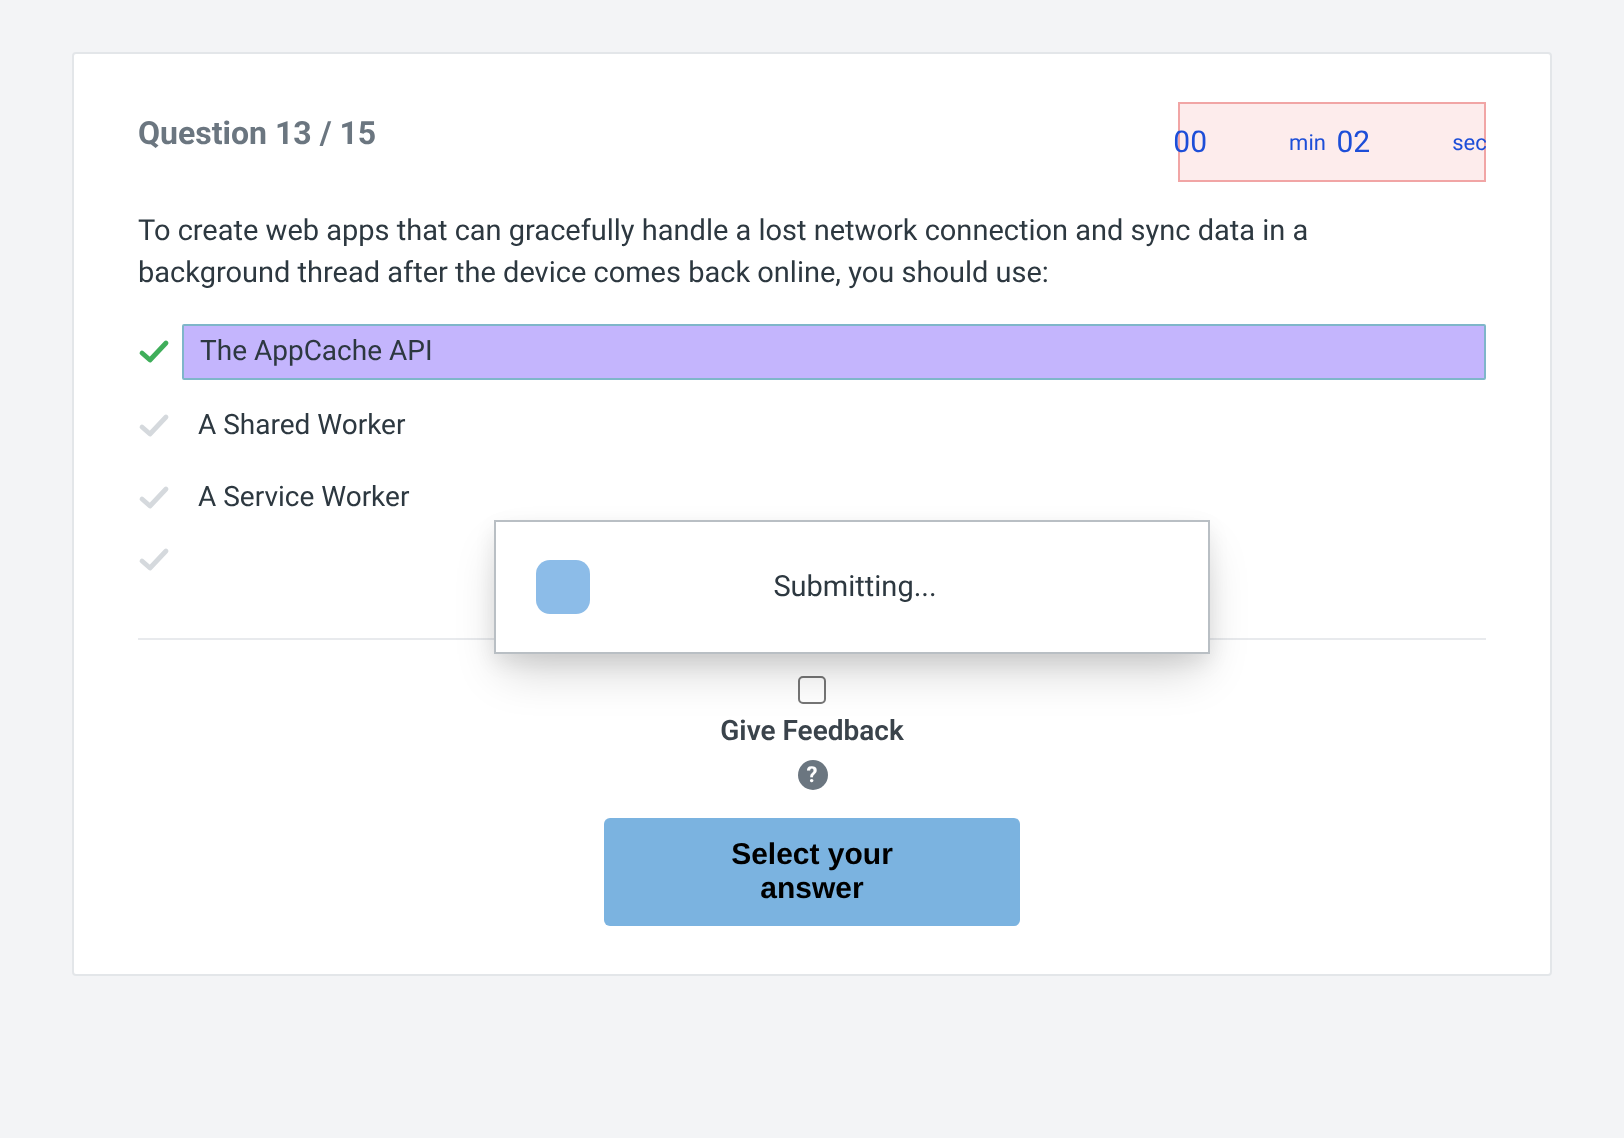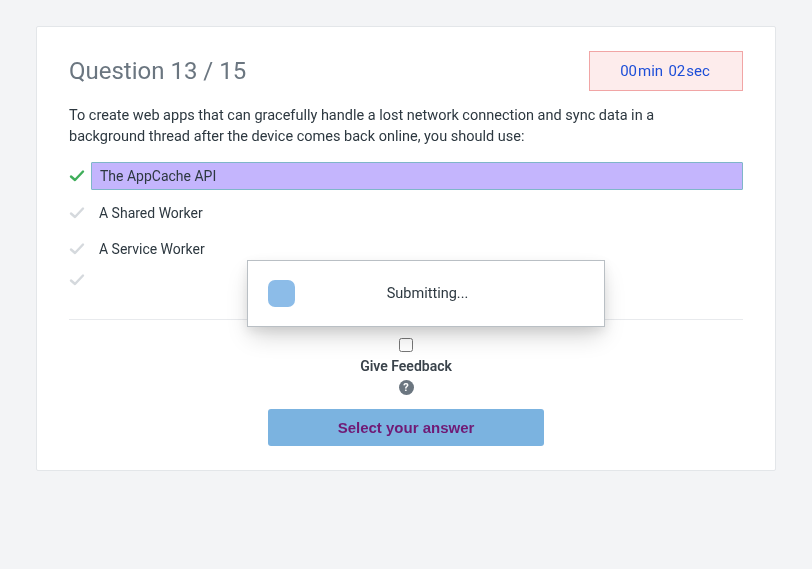--- a/index.html
+++ b/index.html
@@ -19,38 +19,38 @@
     border: 1px solid #e3e6e9;
     border-radius: 2px;
     padding: 30px 32px 24px 32px;
   }
   .header-row {
     display: flex;
     justify-content: space-between;
     align-items: flex-start;
   }
   .question-number {
-    font-size: 24px;
+    font-size: 16px;
     color: #6b7680;
-    font-weight: 400;
+    font-weight: 700;
   }
   .timer {
     border: 1px solid #f1a5a5;
     background: #fdecec;
     color: #1d4ed8;
     width: 154px;
     height: 40px;
     display: flex;
     align-items: center;
     justify-content: center;
     font-size: 13px;
     margin-top: -6px;
   }
   .timer .big { font-size: 15px; font-weight: 400; }
-  .timer .small { font-size: 15px; margin: 0 2px 0 1px; }
+  .timer .small { font-size: 11px; margin: 0 2px 0 1px; padding-left: 40px; }
   .question-text {
     margin-top: 14px;
     font-size: 14.5px;
     line-height: 1.45;
     color: #2d3840;
     padding-right: 20px;
   }
   .select-prompt {
     margin-top: 26px;
     font-size: 17px;
@@ -116,27 +116,27 @@
     color: #fff;
     font-size: 11px;
     font-weight: 700;
     align-items: center;
     justify-content: center;
   }
   .submit-btn {
     margin-top: 14px;
     display: inline-block;
     background: #7bb3e0;
-    color: #701a75;
+    color: #000000;
     border: none;
     border-radius: 3px;
     font-size: 15px;
     font-weight: 600;
     padding: 10px 38px;
-    width: 276px;
+    width: 208px;
     cursor: pointer;
   }
   .modal {
     position: absolute;
     left: 247px;
     top: 260px;
     width: 358px;
     height: 67px;
     background: #ffffff;
     border: 1px solid #b9bfc4;

